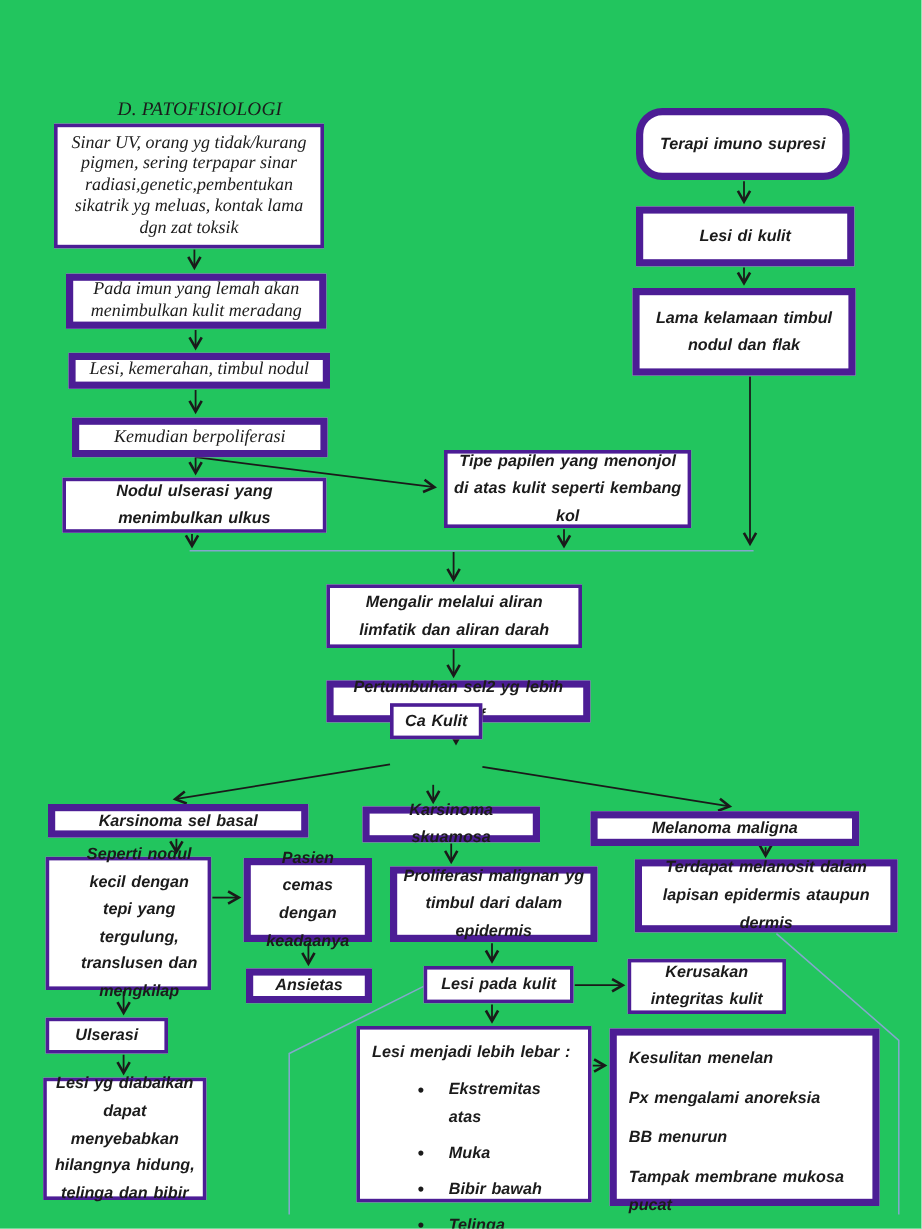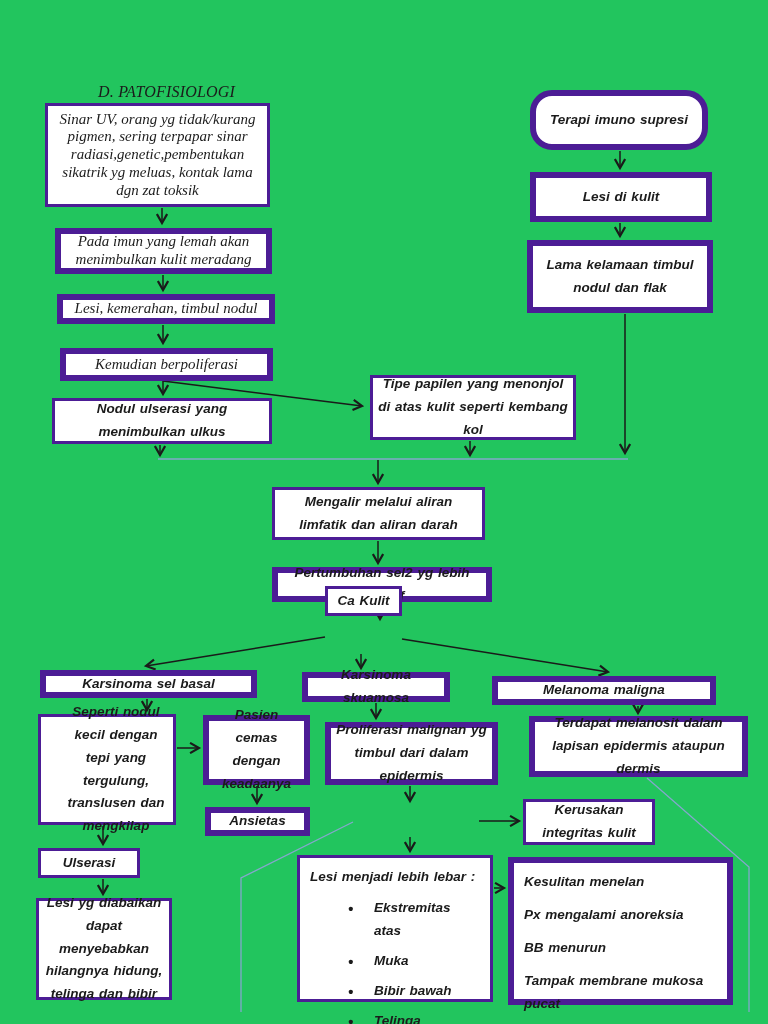--- a/index.html
+++ b/index.html
@@ -157,20 +157,23 @@
   </div>
   <div class="box bold thick" id="b-ulserasi">
     <span>Ulserasi</span>
   </div>
   <div class="box bold thick" id="b-diabaikan">
     <span>Lesi yg diabaikan dapat menyebabkan hilangnya hidung, telinga dan bibir</span>
   </div>
   <div class="box bold" id="b-proliferasi">
     <span>Proliferasi malignan yg timbul dari dalam epidermis</span>
   </div>
+  <div class="box bold thick" id="b-lesipada">
+    <span>Lesi pada kulit</span>
+  </div>
   <div class="box bold thick" id="b-kerusakan">
     <span>Kerusakan integritas kulit</span>
   </div>
   <div class="box bold" id="b-terdapat">
     <span>Terdapat melanosit dalam lapisan epidermis ataupun dermis</span>
   </div>
 
   <div class="box bold thick left-align" id="b-lesilebar">
     <span>Lesi menjadi lebih lebar :</span>
     <ul>

